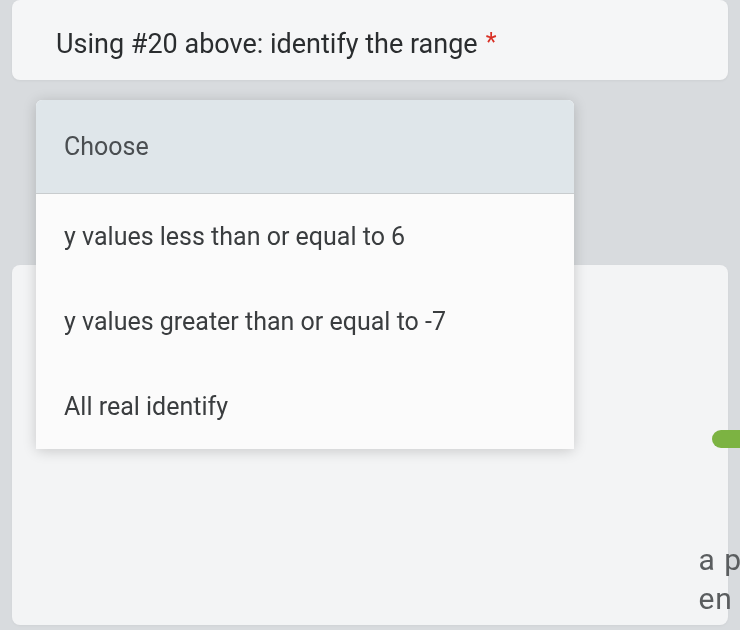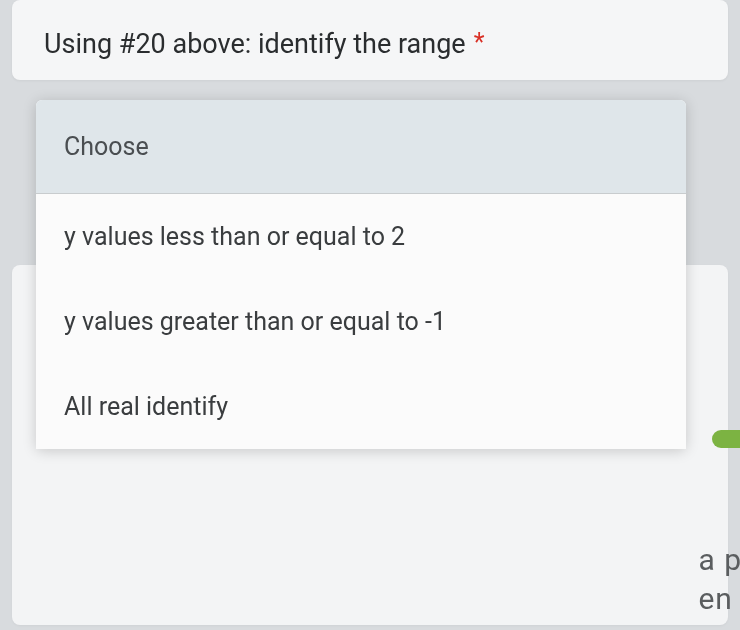--- a/index.html
+++ b/index.html
@@ -12,40 +12,40 @@
       background: #d8dbde;
       width: 740px;
       height: 630px;
       overflow: hidden;
       position: relative;
     }
     .question-card {
       background: #f5f6f7;
       border-radius: 8px;
       margin: 0 12px;
-      padding: 28px 32px 20px 32px;
+      padding: 28px 32px 20px 44px;
       box-shadow: 0 1px 3px rgba(0,0,0,0.05);
     }
     .question-text {
       font-size: 27px;
       color: #2a2d2f;
       font-weight: 400;
       display: inline;
     }
     .required-asterisk {
       color: #d93025;
       font-size: 25px;
       margin-left: 4px;
       vertical-align: top;
     }
     .dropdown-container {
       position: absolute;
       top: 100px;
       left: 36px;
-      width: 650px;
+      width: 538px;
       background: #fcfcfc;
       border-radius: 6px;
       box-shadow: 0 2px 14px rgba(0,0,0,0.18);
       z-index: 10;
     }
     .dropdown-selected {
       background: #dfe6ea;
       padding: 32px 28px;
       font-size: 25px;
       color: #4a4e51;
@@ -106,16 +106,16 @@
 
 <div class="right-green-stripe"></div>
 
 <div class="right-text-fragment">
   <div>a p</div>
   <div>en</div>
 </div>
 
 <div class="dropdown-container">
   <div class="dropdown-selected">Choose</div>
-  <div class="dropdown-option">y values less than or equal to 2</div>
-  <div class="dropdown-option">y values greater than or equal to -1</div>
+  <div class="dropdown-option">y values less than or equal to 6</div>
+  <div class="dropdown-option">y values greater than or equal to -7</div>
   <div class="dropdown-option">All real identify</div>
 </div>
 
 </body></html>

